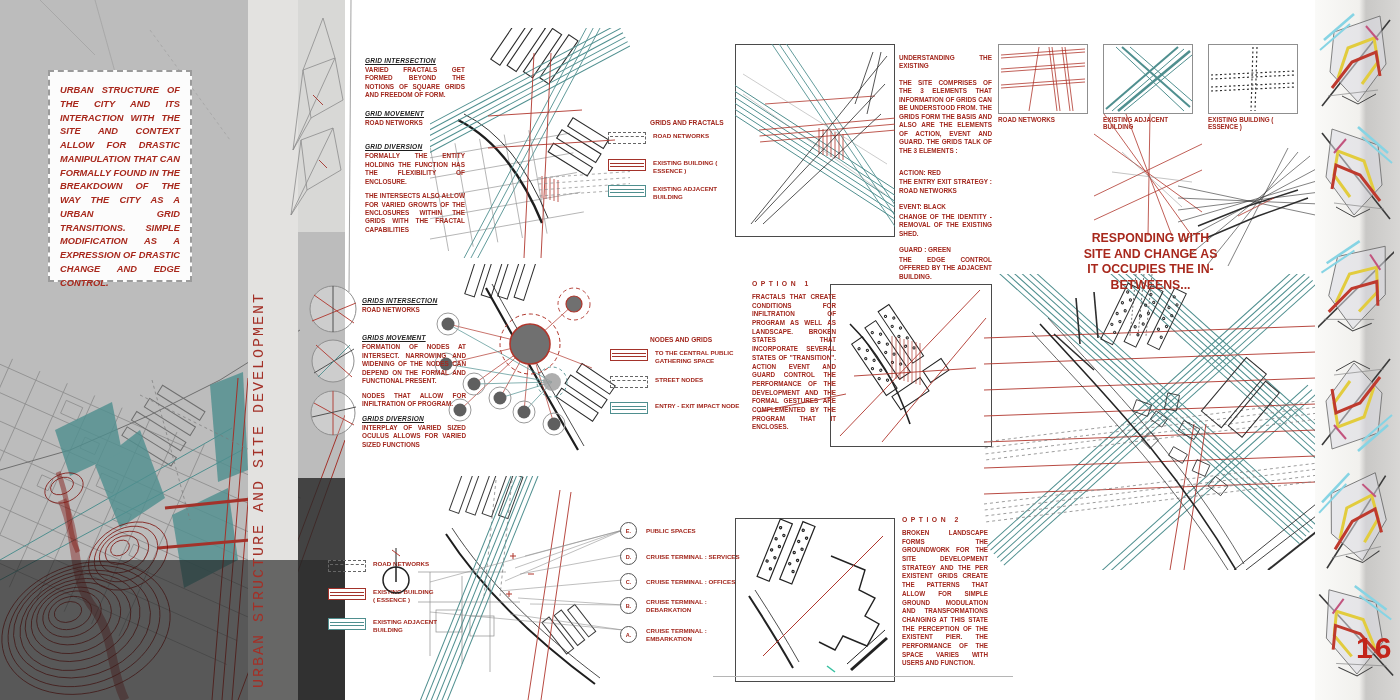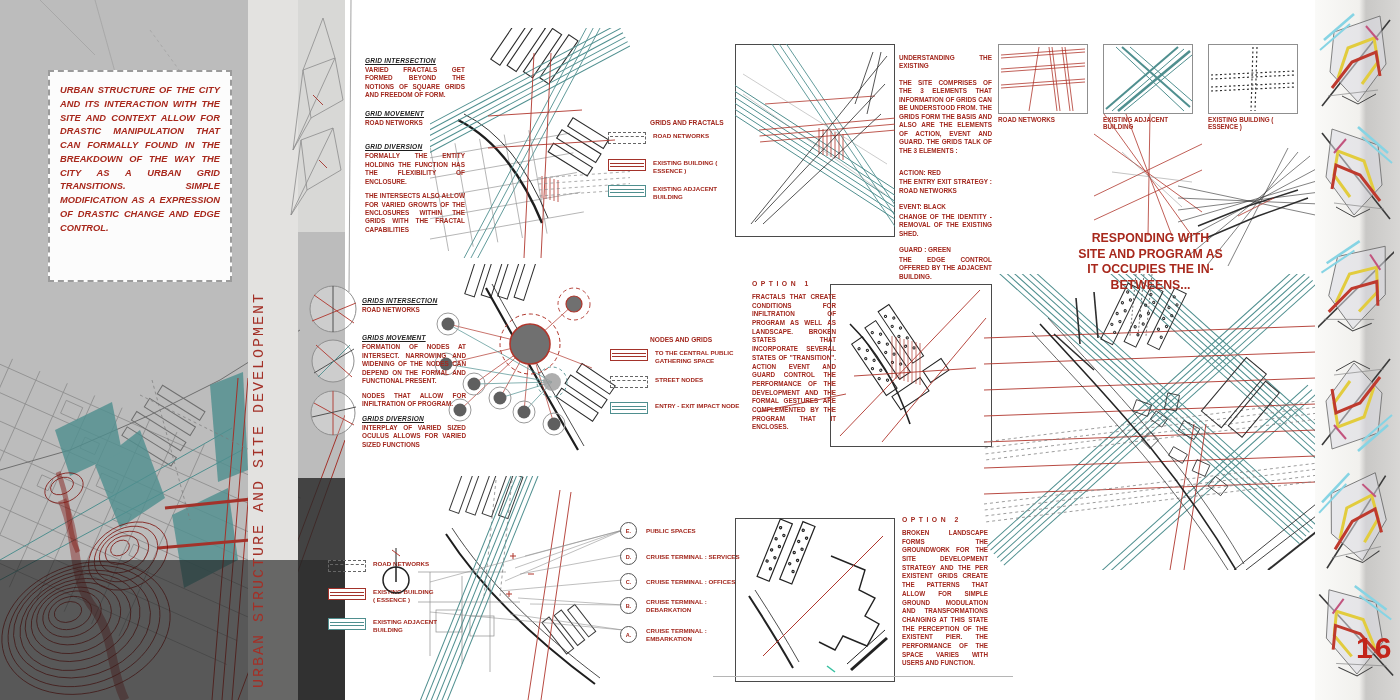--- a/index.html
+++ b/index.html
@@ -6,21 +6,21 @@
   #board{position:relative;width:1400px;height:700px;overflow:hidden;background:#ffffff;
          font-family:"Liberation Sans",sans-serif;}
   .abs{position:absolute;}
   
   .strip{left:248px;top:0;width:50px;height:700px;background:#e3e2e0;z-index:2;}
   .dark-band{left:0;top:560px;width:345px;height:140px;background:rgba(28,28,28,.62);z-index:3;}
   .dark-col{left:298px;top:478px;width:47px;height:222px;background:rgba(40,40,40,.82);z-index:3;}
   .vtitle{left:251px;top:0;width:46px;height:694px;z-index:5;writing-mode:vertical-rl;
           transform:rotate(180deg);font-family:"Liberation Mono",monospace;font-size:15px;
           letter-spacing:2px;color:#a33027;padding-top:6px;box-sizing:border-box;}
-  .quote-box{left:48px;top:70px;width:184px;height:212px;z-index:5;background:#fcfcfc;
+  .quote-box{left:48px;top:70px;width:144px;height:212px;z-index:5;background:#fcfcfc;
              border:2px dashed #9b9b9b;box-sizing:border-box;padding:12px 10px;}
   .quote-box p{margin:0;font-size:9.3px;line-height:1.48;font-weight:700;font-style:italic;
                color:#a8281c;text-align:justify;}
   
   .small-h{font-size:6.6px;font-style:italic;font-weight:700;text-decoration:underline;
            color:#1d1d1d;margin:0 0 2px;letter-spacing:.2px;}
   .red-p{font-size:6.4px;line-height:1.32;color:#a3281e;font-weight:700;text-align:justify;margin:0 0 6px;}
   .legend-title{font-size:6.6px;font-weight:700;color:#a3281e;}
   .legend-label{font-size:6.2px;font-weight:700;color:#a3281e;line-height:1.25;}
   .lrow{position:absolute;display:flex;gap:7px;align-items:flex-start;z-index:4;}
@@ -662,21 +662,21 @@
       <line x1="10" y1="110" x2="132" y2="10"></line>
         <line x1="2" y1="96" x2="140" y2="22"></line>
       <line x1="30" y1="118" x2="120" y2="6"></line>
         <line x1="50" y1="120" x2="110" y2="2"></line>
       <path d="M20,80 L70,60 L120,44" stroke-width="1.4"></path>
       <path d="M28,92 L80,70 L130,52" stroke-width="1.4"></path>
     </g>
     <line x1="60" y1="70" x2="96" y2="52" stroke="#b0362c" stroke-width="0.8"></line>
   </svg>
 
-  <div class="abs responding">RESPONDING WITH SITE AND PROGRAM AS IT OCCUPIES THE IN-BETWEENS...</div>
+  <div class="abs responding">RESPONDING WITH SITE AND CHANGE AS IT OCCUPIES THE IN-BETWEENS...</div>
 
   <svg class="abs" style="left:984px;top:274px;z-index:1" width="332" height="296" viewBox="0 0 332 296">
     <g stroke="#4f8f8f" stroke-width="1" fill="none">
       <g transform="translate(20,-30) rotate(42)">
           <use href="#b6"></use>
         </g>
       <g transform="translate(120,-40) rotate(42)">
           <use href="#b6"></use>
         </g>
       <g transform="translate(332,10) rotate(138)">

